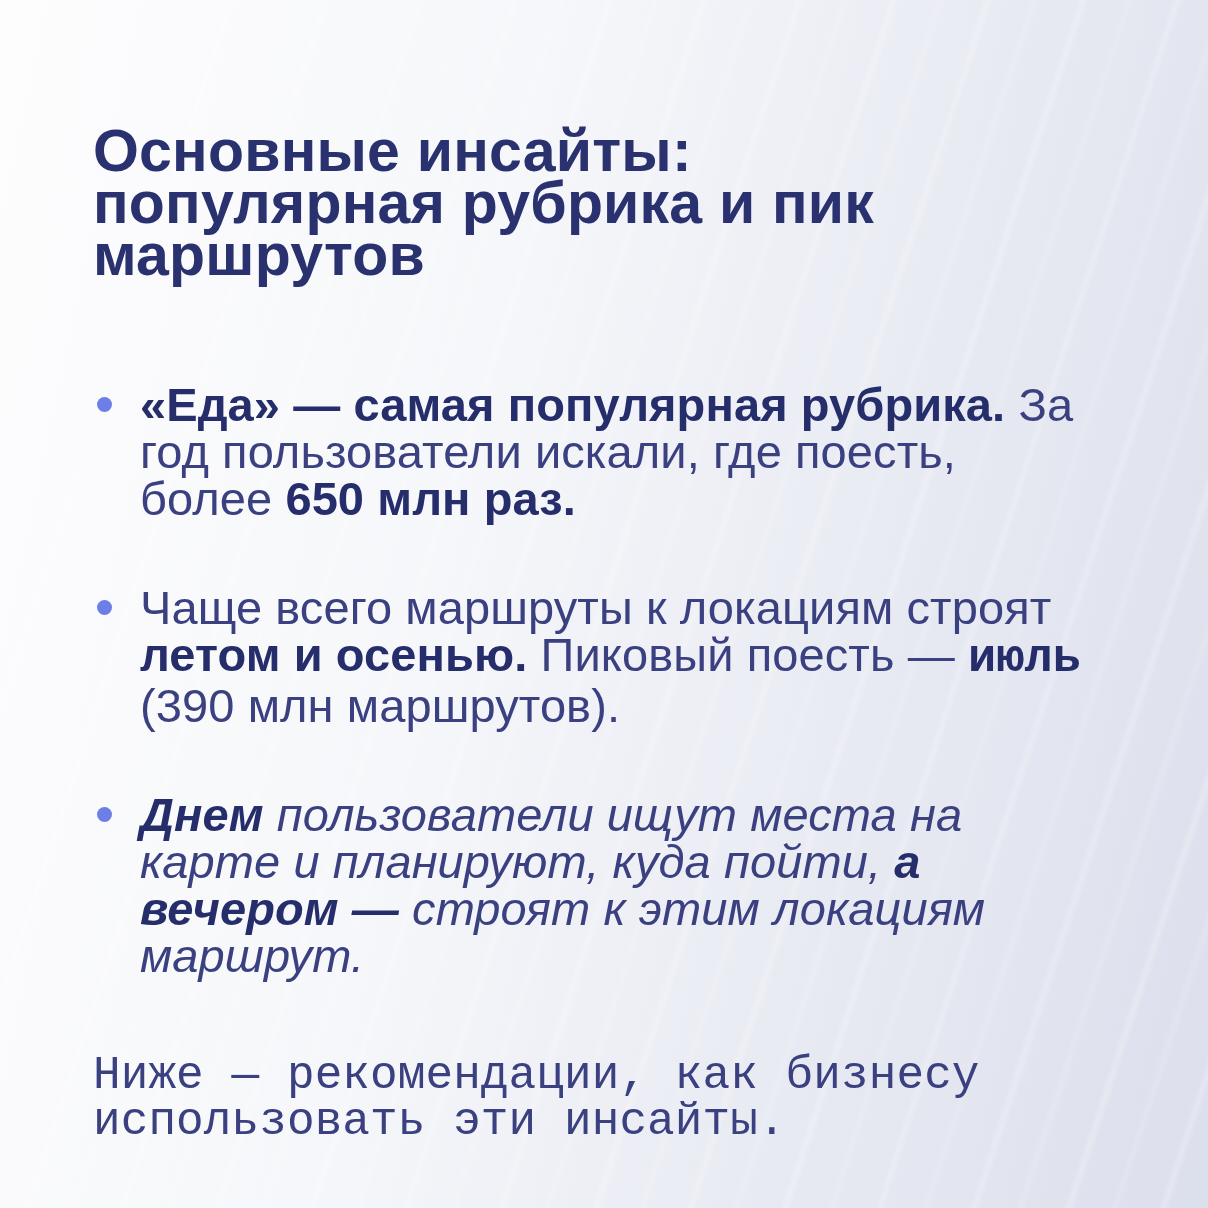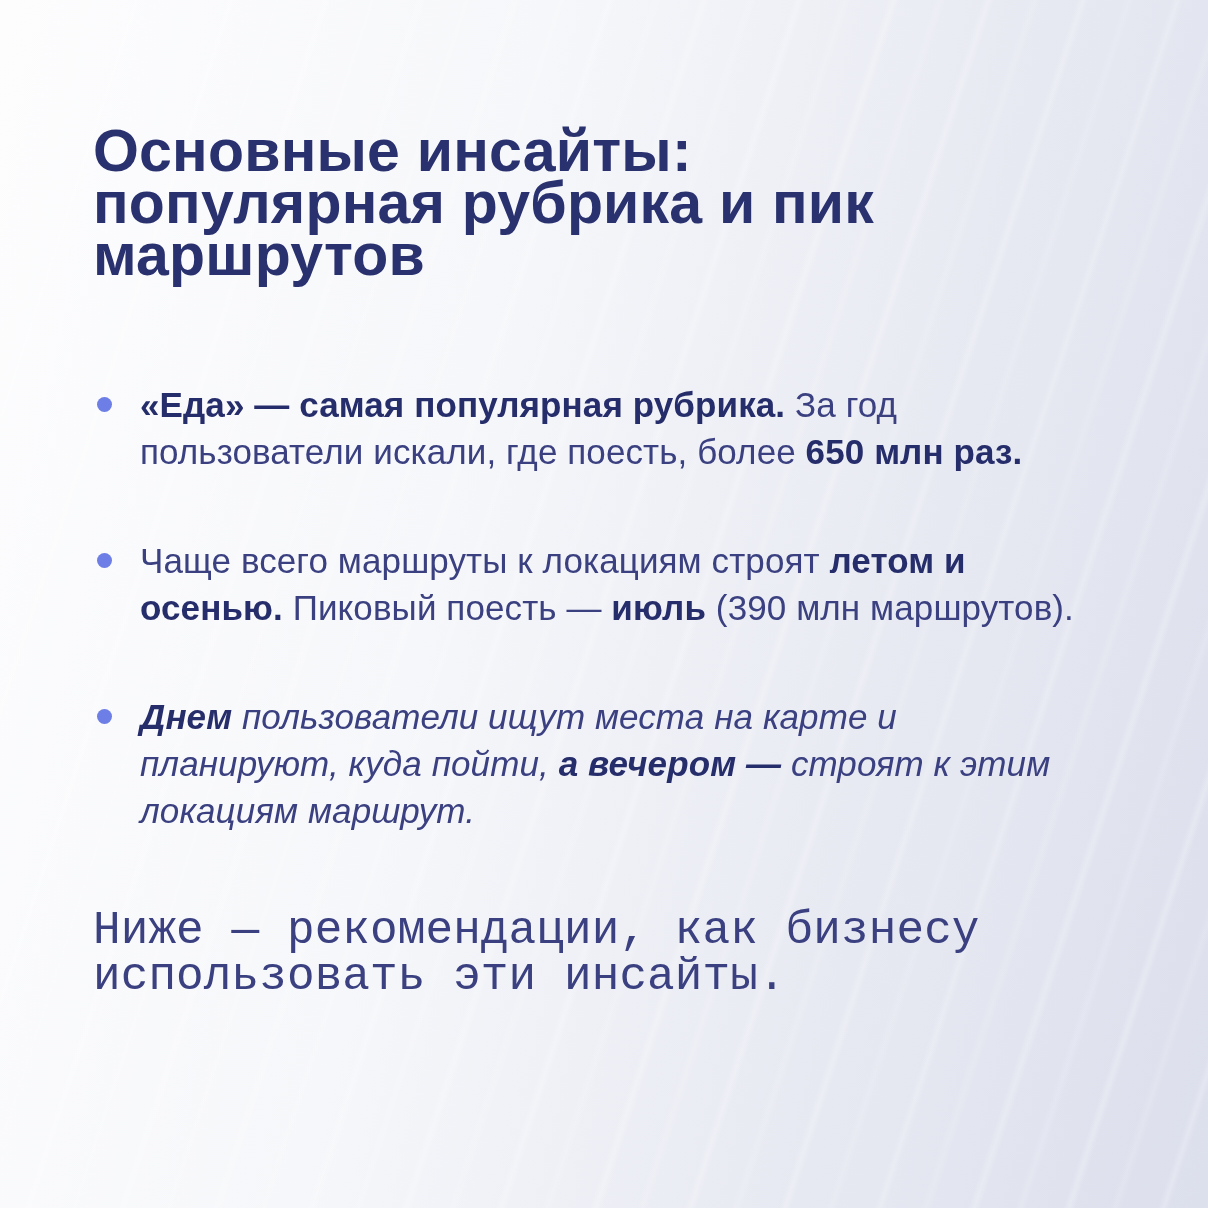--- a/index.html
+++ b/index.html
@@ -63,21 +63,21 @@
   .dot {
     flex: 0 0 auto;
     width: 15px;
     height: 15px;
     margin: 16px 28px 0 4px;
     border-radius: 50%;
     background: #6d7ee6;
   }
   .bullet-text {
     max-width: 950px;
-    font-size: 35px;
+    font-size: 47px;
     line-height: 47px;
     color: #3a4080;
     letter-spacing: 0.1px;
   }
   .bullet-text .b {
     font-weight: 700;
     color: #262d6b;
   }
 
   p.footer-note {
@@ -98,21 +98,21 @@
 
     <h1 class="title" style="color: rgb(42, 49, 111);">Основные инсайты: популярная рубрика и пик маршрутов</h1>
 
     <ul class="insights">
         <li>
           <span class="dot" style="background: rgb(109, 126, 230);"></span>
           <span class="bullet-text" style="color: rgb(58, 64, 128);"><span class="b" style="color: rgb(38, 45, 107);">«Еда» — самая популярная рубрика.</span><span> За год пользователи искали, где поесть, более </span><span class="b" style="color: rgb(38, 45, 107);">650 млн раз.</span></span>
         </li>
         <li>
           <span class="dot" style="background: rgb(109, 126, 230);"></span>
-          <span class="bullet-text" style="color: rgb(58, 64, 128);"><span>Чаще всего маршруты к локациям строят </span><span class="b" style="color: rgb(38, 45, 107);">летом и осенью.</span><span> Пиковый поесть — </span><span class="b" style="color: rgb(38, 45, 107);">июль</span><span> (390 млн маршрутов).</span></span>
+          <span class="bullet-text" style="color: rgb(58, 64, 128);"><span>Чаще всего маршруты к локациям строят </span><span class="b" style="color: rgb(38, 45, 107);">летом и осенью.</span><span> Пиковый поесть — </span><span class="b" style="color: rgb(38, 45, 107); font-family: Liberation Mono, monospace;">июль</span><span> (390 млн маршрутов).</span></span>
         </li>
         <li>
           <span class="dot" style="background: rgb(109, 126, 230);"></span>
           <span class="bullet-text" style="color: rgb(58, 64, 128); font-style: italic;"><span class="b" style="color: rgb(38, 45, 107);">Днем</span><span> пользователи ищут места на карте и планируют, куда пойти, </span><span class="b" style="color: rgb(38, 45, 107);">а вечером —</span><span> строят к этим локациям маршрут.</span></span>
         </li>
       </ul>
 
     <p class="footer-note" style="color: rgb(58, 64, 128);">Ниже — рекомендации, как бизнесу использовать эти инсайты.</p>
 
   </div>

